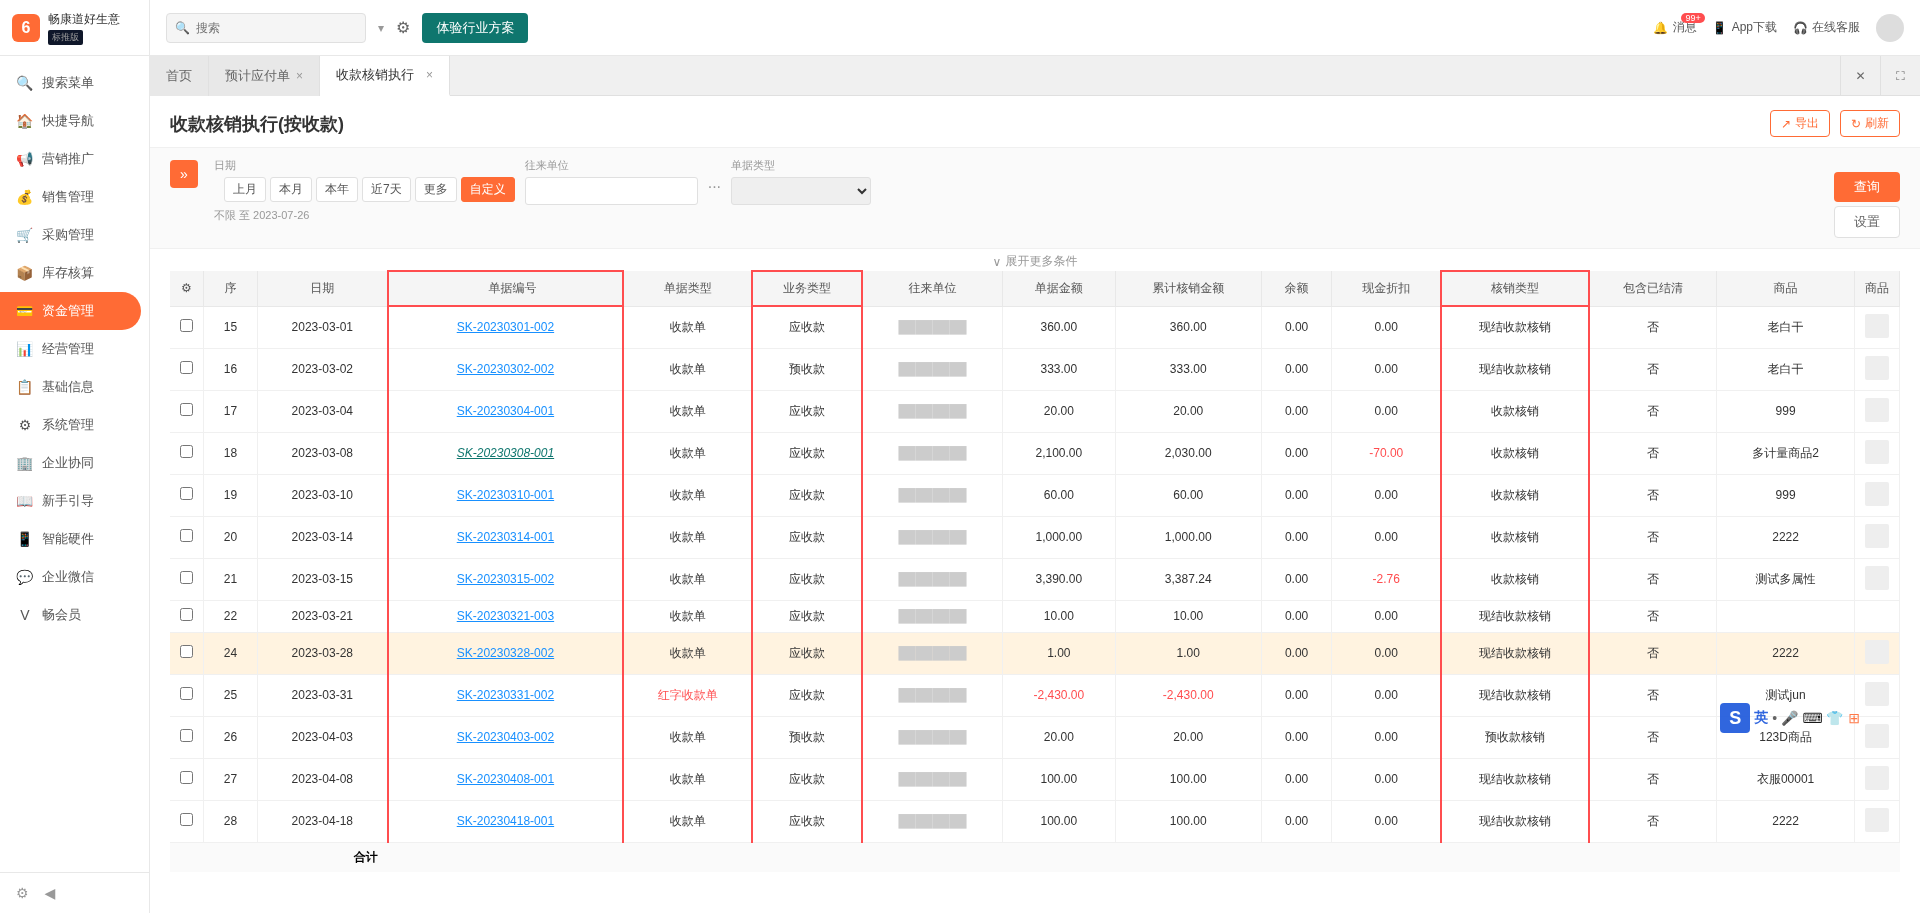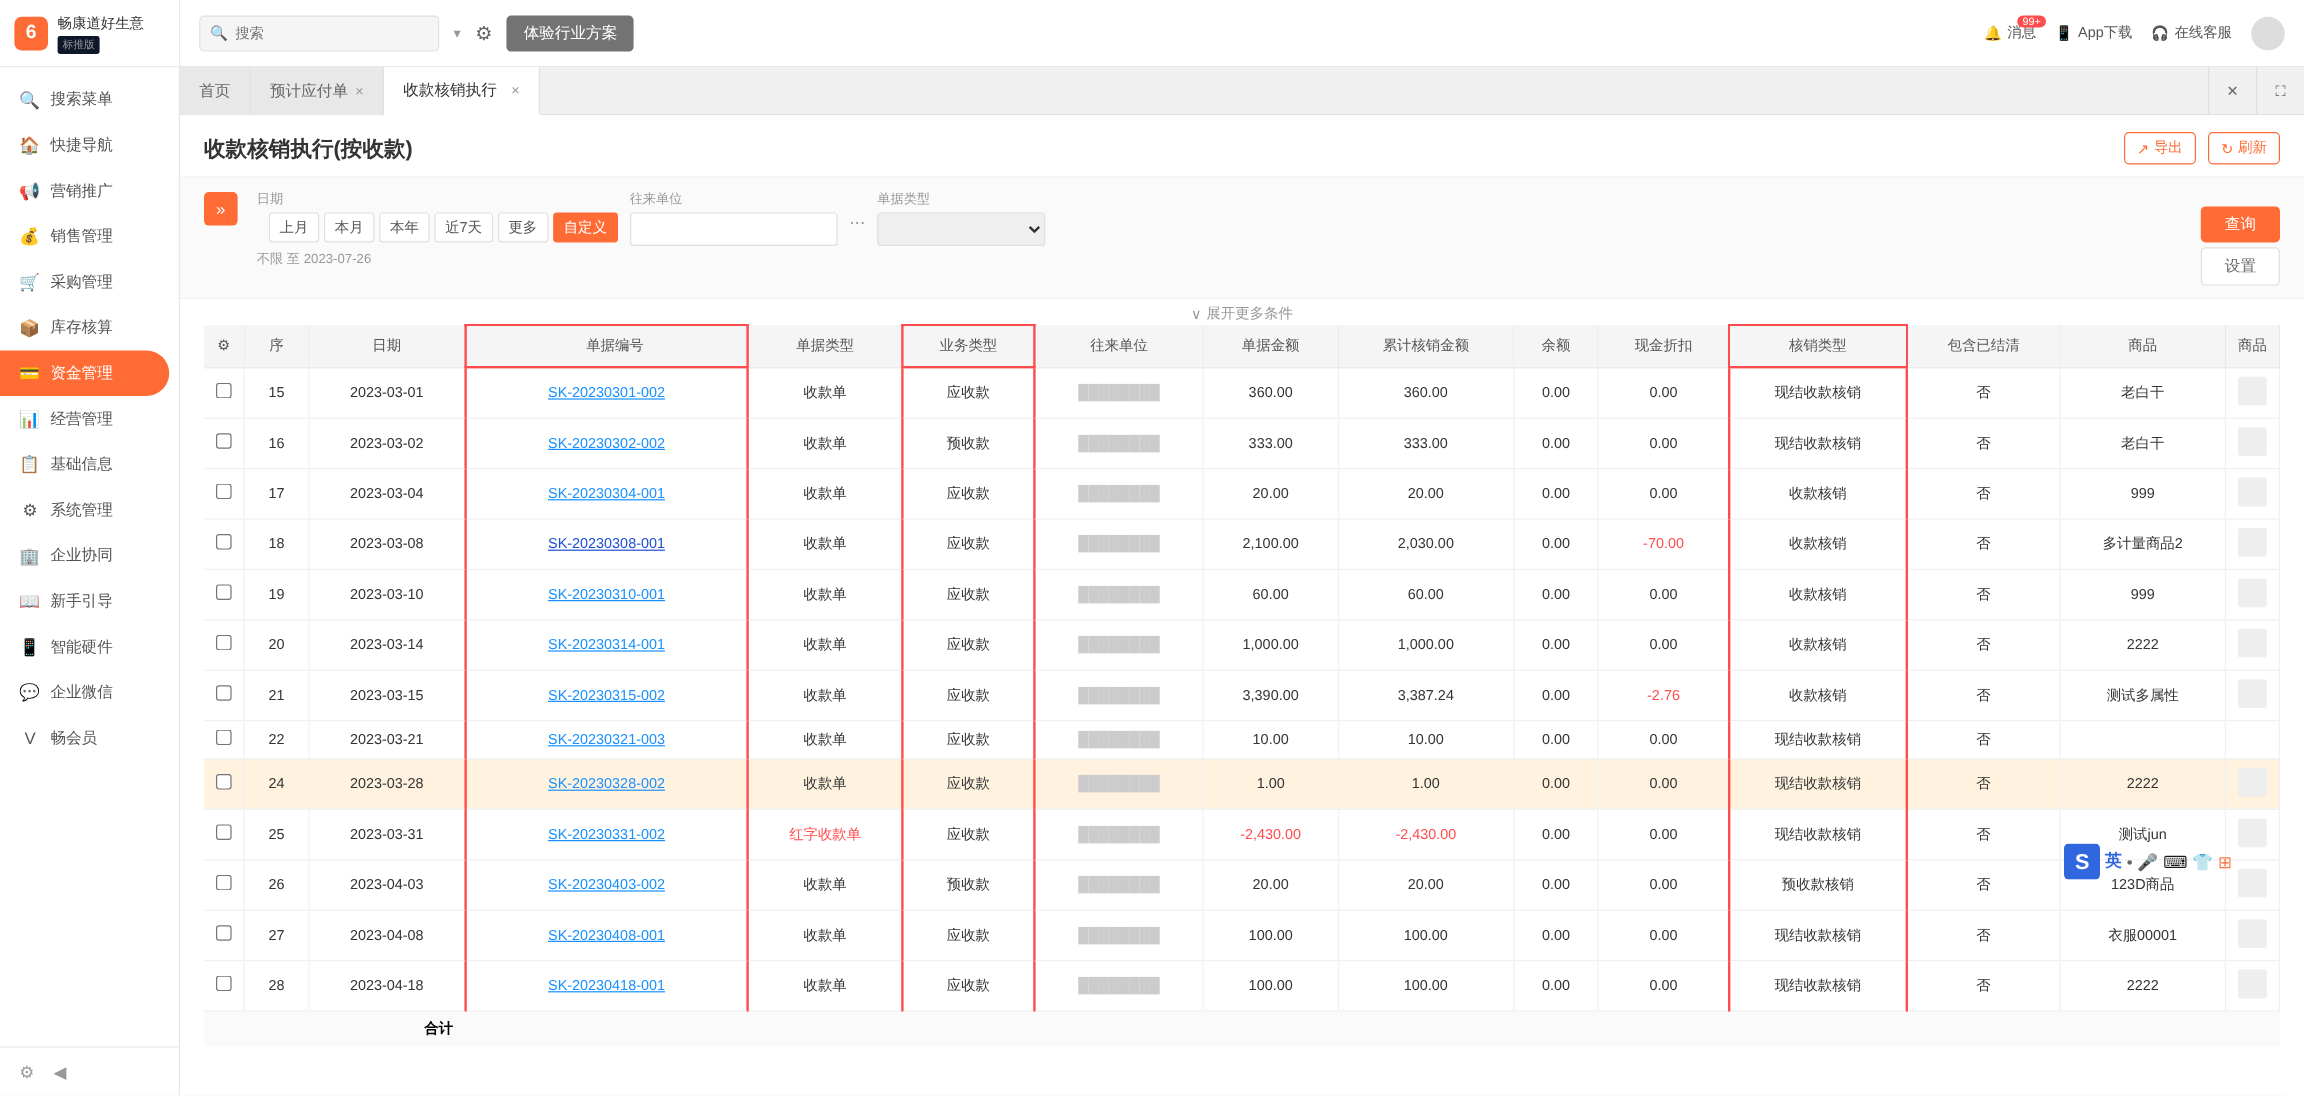--- a/index.html
+++ b/index.html
@@ -20,21 +20,21 @@
 
     
     .main { flex: 1; display: flex; flex-direction: column; overflow: hidden; }
 
     
     .topbar { height: 56px; background: #fff; border-bottom: 1px solid #e8e8e8; display: flex; align-items: center; padding: 0 16px; gap: 12px; }
     .topbar-search { flex: 0 0 200px; height: 30px; background: #f5f5f5; border: 1px solid #e0e0e0; border-radius: 4px; display: flex; align-items: center; padding: 0 8px; gap: 6px; color: #999; font-size: 12px; }
     .topbar-search input { background: none; border: none; outline: none; font-size: 12px; color: #333; width: 100%; }
     .topbar-chevron { color: #999; font-size: 12px; cursor: pointer; }
     .topbar-gear { color: #666; font-size: 16px; cursor: pointer; }
-    .topbar-industry-btn { background: #737373; color: #fff; border: none; border-radius: 4px; padding: 6px 14px; font-size: 13px; cursor: pointer; }
+    .topbar-industry-btn { background: #0f766e; color: #fff; border: none; border-radius: 4px; padding: 6px 14px; font-size: 13px; cursor: pointer; }
     .topbar-spacer { flex: 1; }
     .topbar-right { display: flex; align-items: center; gap: 16px; }
     .topbar-msg { display: flex; align-items: center; gap: 4px; color: #555; font-size: 12px; cursor: pointer; position: relative; }
     .topbar-msg-badge { background: #ff4d4f; color: #fff; font-size: 9px; border-radius: 8px; padding: 0 4px; position: absolute; top: -6px; right: -8px; min-width: 16px; text-align: center; }
     .topbar-app { display: flex; align-items: center; gap: 4px; color: #555; font-size: 12px; cursor: pointer; }
     .topbar-service { display: flex; align-items: center; gap: 4px; color: #555; font-size: 12px; cursor: pointer; }
     .topbar-avatar { width: 28px; height: 28px; background: #ddd; border-radius: 50%; }
 
     
     .tabbar { height: 40px; background: #f0f0f0; display: flex; align-items: center; padding: 0 0 0 0; border-bottom: 1px solid #e0e0e0; }
@@ -375,21 +375,21 @@
       <div style="width:24px;height:24px;background:#eee;border-radius:2px;display:inline-block;"></div>
     </td>
   </tr>
             <tr>
     <td style="text-align:center;">
       <input type="checkbox" style="">
     </td>
     <td>18</td>
     <td>2023-03-08</td>
     <td style="border-left:2px solid #ff4d4f;border-right:2px solid #ff4d4f;">
-      <a href="#" style="color:#1d4ed8;text-decoration:underline;">SK-20230308-001</a>
+      <a href="#" style="color:#0f766e;text-decoration:underline;font-style:italic;">SK-20230308-001</a>
     </td>
     <td style="color:#333">收款单</td>
     <td style="border-left:2px solid #ff4d4f;border-right:2px solid #ff4d4f;">应收款</td>
     <td style="color:#ccc;">████████</td>
     <td class="">2,100.00</td>
     <td class="">2,030.00</td>
     <td>0.00</td>
     <td class="negative">-70.00</td>
     <td style="border-left:2px solid #ff4d4f;border-right:2px solid #ff4d4f;">收款核销</td>
     <td>否</td>

